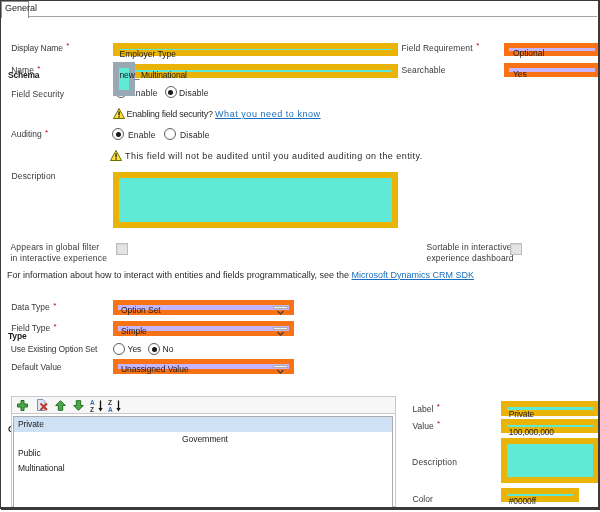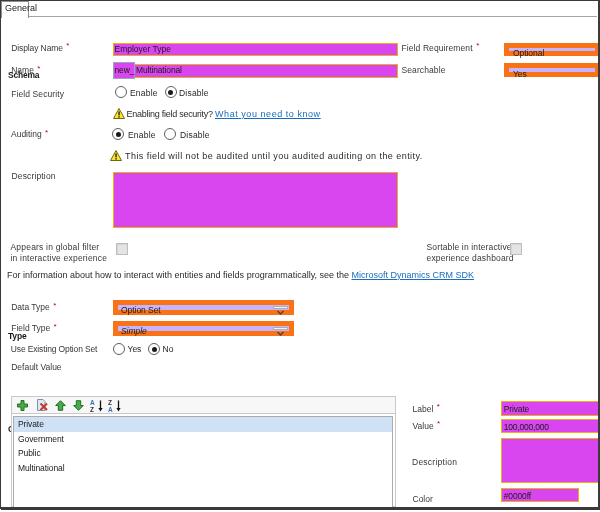--- a/index.html
+++ b/index.html
@@ -5,21 +5,21 @@
 * { margin:0; padding:0; box-sizing:border-box; }
 html,body { width:600px; height:512px; background:#fff; }
 body { font-family:"Liberation Sans",sans-serif; font-size:8.5px; color:#404040; position:relative; overflow:hidden; }
 .abs { position:absolute; }
 .frame { position:absolute; left:0; top:0; width:600px; height:509px; border-left:1px solid #3a3a3a; border-top:1px solid #3a3a3a; background:#fff; }
 .tabline { position:absolute; left:0px; top:15px; width:596px; height:1px; background:#a3a3a3; }
 .tab { position:absolute; left:0px; top:0px; width:28px; height:17px; background:#fff; border:1px solid #8f8f8f; border-bottom:none; z-index:3; text-align:center; line-height:13px; color:#222; font-size:9px; }
 .hdr { font-weight:bold; color:#1a1a1a; letter-spacing:-0.2px;margin-top:45px; }
 .lbl { color:#383838; white-space:nowrap; }
 .req { color:#c00000; font-size:8px; position:relative; top:-2.5px; margin-left:1px; }
-.inp { position:absolute; border:1px solid #eab308; background:#d946ef; color:#1c1c1c; line-height:10.5px; padding:0 0 0 3px; white-space:nowrap; letter-spacing:-0.15px; }
+.inp { position:absolute; border:6px solid #eab308; background:#5eead4; color:#1c1c1c; line-height:10.5px; padding:0 0 0 3px; white-space:nowrap; letter-spacing:-0.15px; }
 .sel { position:absolute; border:5px solid #f97316; background:#c4b5fd; color:#1c1c1c; white-space:nowrap; }
 .sel .txt { position:absolute; left:3px; top:0.4px; letter-spacing:-0.05px; }
 .arr { position:absolute; right:1px; top:1px; width:15px; bottom:1px; background:#f2f2f2; border:1px solid #adadad; }
 .radio { position:absolute; width:12px; height:12px; border:1px solid #5e5e5e; border-radius:50%; background:#fff; }
 .radio.sel2::after { content:''; position:absolute; left:2.5px; top:2.5px; width:5px; height:5px; border-radius:50%; background:#1a1a1a; }
 .cb { position:absolute; width:12px; height:12px; border:1px solid #bdbdbd; background:#e4e4e4; box-shadow:inset 1px 1px 1px #d4d4d4; }
 a.lnk { color:#1a6dbc; text-decoration:underline; }
 .warn { position:absolute; }
 .note { font-size:9px; color:#2b2b2b; }
 </style>
@@ -35,21 +35,21 @@
 
   <div class="abs lbl" style="left:10.2px;top:41.9px;letter-spacing:-0.1px;">Display Name <span class="req">*</span></div>
   <div class="inp" style="left:112px;top:41.5px;width:285px;height:13.5px;padding-left:0.5px;letter-spacing:0;">Employer Type</div>
   <div class="abs lbl" style="left:400.5px;top:41.9px;letter-spacing:0.1px;">Field Requirement <span class="req">*</span></div>
   <div class="sel" style="left:502.8px;top:41.5px;width:96px;height:13px;">
       <span class="txt" style="top:0.8px;left:4.2px;">Optional</span>
     </div>
 
   <div class="abs lbl" style="left:10.2px;top:64.3px;">Name <span class="req">*</span></div>
   <div class="inp" style="left:112px;top:63px;width:285px;height:13.5px;padding-left:22px;">Multinational</div>
-  <div class="inp" style="left:112px;top:61px;width:22px;height:17px;border-color:#9aa7b4;z-index:2;line-height:14px;padding-left:0.5px;">new_</div>
+  <div class="inp" style="left:112px;top:61px;width:22px;height:34px;border-color:#9aa7b4;z-index:2;line-height:14px;padding-left:0.5px;">new_</div>
   <div class="abs lbl" style="left:400.5px;top:64.3px;letter-spacing:0.1px;">Searchable</div>
   <div class="sel" style="left:502.8px;top:62px;width:96px;height:14px;">
       <span class="txt" style="top:1px;left:4.2px;">Yes</span>
     </div>
 
   <div class="abs lbl" style="left:10.2px;top:87.6px;letter-spacing:0.1px;">Field Security</div>
   <div class="radio" style="left:113.5px;top:85px;"></div>
   <div class="abs lbl" style="left:129px;top:86.9px;color:#262626;letter-spacing:0.2px;">Enable</div>
   <div class="radio sel2" style="left:163.5px;top:85px;"></div>
   <div class="abs lbl" style="left:178px;top:86.9px;color:#262626;letter-spacing:0.2px;">Disable</div>
@@ -92,34 +92,40 @@
 
   <div class="abs lbl" style="left:10.2px;top:301.4px;">Data Type <span class="req">*</span></div>
   <div class="sel" style="left:112px;top:299px;width:181px;height:15px;">
     <span class="txt">Option Set</span>
     <span class="arr"><svg width="13" height="11" viewBox="0 0 13 11">
           <polyline points="3.5,4 6.5,7 9.5,4" fill="none" stroke="#444" stroke-width="1.3"></polyline>
         </svg></span>
   </div>
 
   <div class="abs lbl" style="left:10.2px;top:322.4px;">Field Type <span class="req">*</span></div>
-  <div class="sel" style="left:112px;top:320px;width:181px;height:15px;font-style:italic;">
+  <div class="sel" style="left:112px;top:320px;width:181px;height:15px;">
     <span class="txt">Simple</span>
     <span class="arr"><svg width="13" height="11" viewBox="0 0 13 11">
           <polyline points="3.5,4 6.5,7 9.5,4" fill="none" stroke="#444" stroke-width="1.3"></polyline>
         </svg></span>
   </div>
 
   <div class="abs lbl" style="left:9.8px;top:343.3px;letter-spacing:-0.14px;">Use Existing Option Set</div>
   <div class="radio" style="left:112px;top:342px;"></div>
   <div class="abs lbl" style="left:126.5px;top:343.3px;color:#262626;">Yes</div>
   <div class="radio sel2" style="left:147px;top:342px;"></div>
   <div class="abs lbl" style="left:161.5px;top:343.3px;color:#262626;">No</div>
 
   <div class="abs lbl" style="left:10.2px;top:360.8px;">Default Value</div>
+  <div class="sel" style="left:112px;top:358px;width:181px;height:15px;">
+    <span class="txt">Unassigned Value</span>
+    <span class="arr"><svg width="13" height="11" viewBox="0 0 13 11">
+          <polyline points="3.5,4 6.5,7 9.5,4" fill="none" stroke="#444" stroke-width="1.3"></polyline>
+        </svg></span>
+  </div>
 
   <div class="abs hdr" style="left:7px;top:378.3px;">Options</div>
 
   <div class="abs" style="left:10px;top:395px;width:385px;height:111px;border:1px solid #c9c9c9;background:#fff;">
     <div class="abs" style="left:0;top:0;width:383px;height:17px;background:#f7f7f7;border-bottom:1px solid #c9c9c9;">
       <span class="abs" style="left:5px;top:3px;">
         <svg width="11" height="11" viewBox="0 0 11 11">
             <path d="M4 0.5h3v3.5H10.5v3H7V10.5H4V7H0.5V4H4z" fill="#4aa84e" stroke="#23701f" stroke-width="1"></path>
           </svg>
       </span>
@@ -151,21 +157,21 @@
         <svg width="15" height="13" viewBox="0 0 15 13">
           <text x="0" y="6" font-size="6.5" font-weight="bold" fill="#333" font-family="Liberation Sans">Z</text>
           <text x="0" y="12.5" font-size="6.5" font-weight="bold" fill="#3b6fb3" font-family="Liberation Sans">A</text>
           <line x1="10.5" y1="1.5" x2="10.5" y2="9" stroke="#111" stroke-width="1.3"></line>
           <path d="M10.5 12.5 L8.4 9 H12.6 z" fill="#111"></path>
         </svg>
       </span>
     </div>
     <div class="abs" style="left:1px;top:19px;width:380px;height:91px;border:1px solid #ababab;border-bottom:none;background:#fff;color:#1a1a1a;">
       <div style="height:14.5px;line-height:14.5px;padding-left:4px;background:#cfe1f5;letter-spacing:-0.1px;">Private</div>
-      <div style="height:14.5px;line-height:14.5px;padding-left:4px;letter-spacing:-0.1px;">Government</div>
+      <div style="height:14.5px;line-height:14.5px;padding-left:4px;letter-spacing:-0.1px;text-align:center;">Government</div>
       <div style="height:14.5px;line-height:14.5px;padding-left:4px;letter-spacing:-0.1px;">Public</div>
       <div style="height:14.5px;line-height:14.5px;padding-left:4px;letter-spacing:-0.1px;">Multinational</div>
     </div>
   </div>
 
   <div class="abs lbl" style="left:411.5px;top:402.8px;">Label <span class="req">*</span></div>
   <div class="inp" style="left:500px;top:400px;width:98px;height:14.5px;line-height:12px;padding:1px 0 0 1.8px;">Private</div>
   <div class="abs lbl" style="left:411.5px;top:419.8px;">Value <span class="req">*</span></div>
   <div class="inp" style="left:500px;top:418px;width:98px;height:14px;line-height:11.5px;letter-spacing:-0.2px;padding:1.5px 0 0 1.8px;">100,000,000</div>
   <div class="abs lbl" style="left:411px;top:455.5px;letter-spacing:0.25px;">Description</div>

